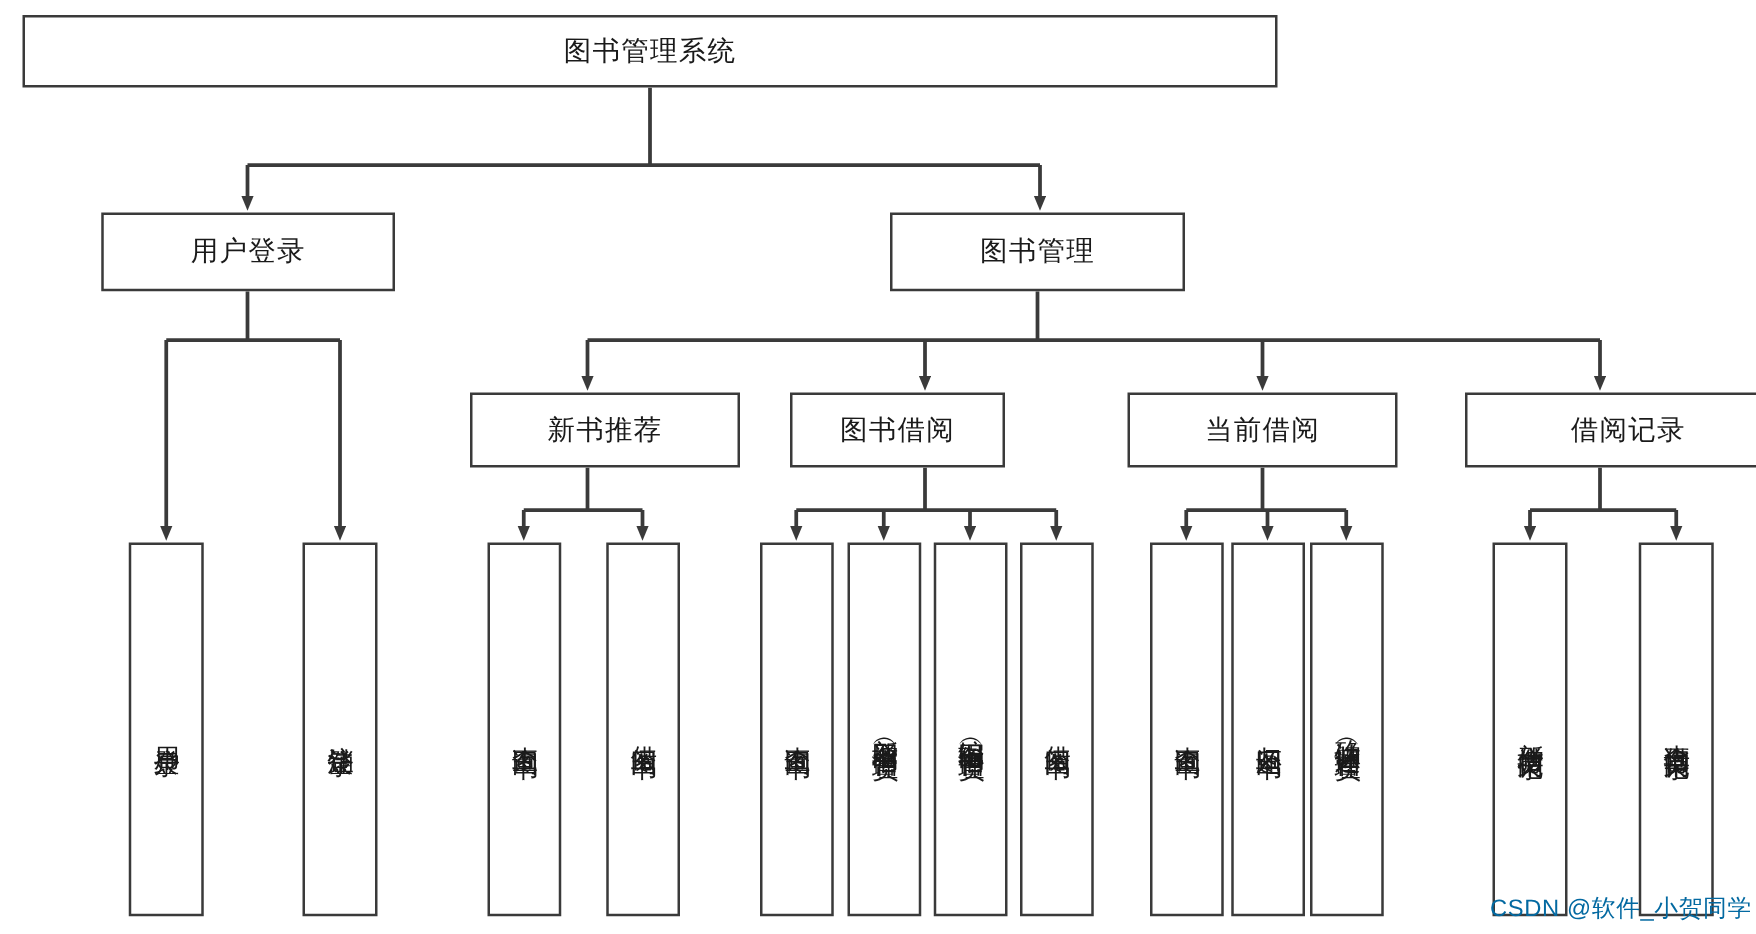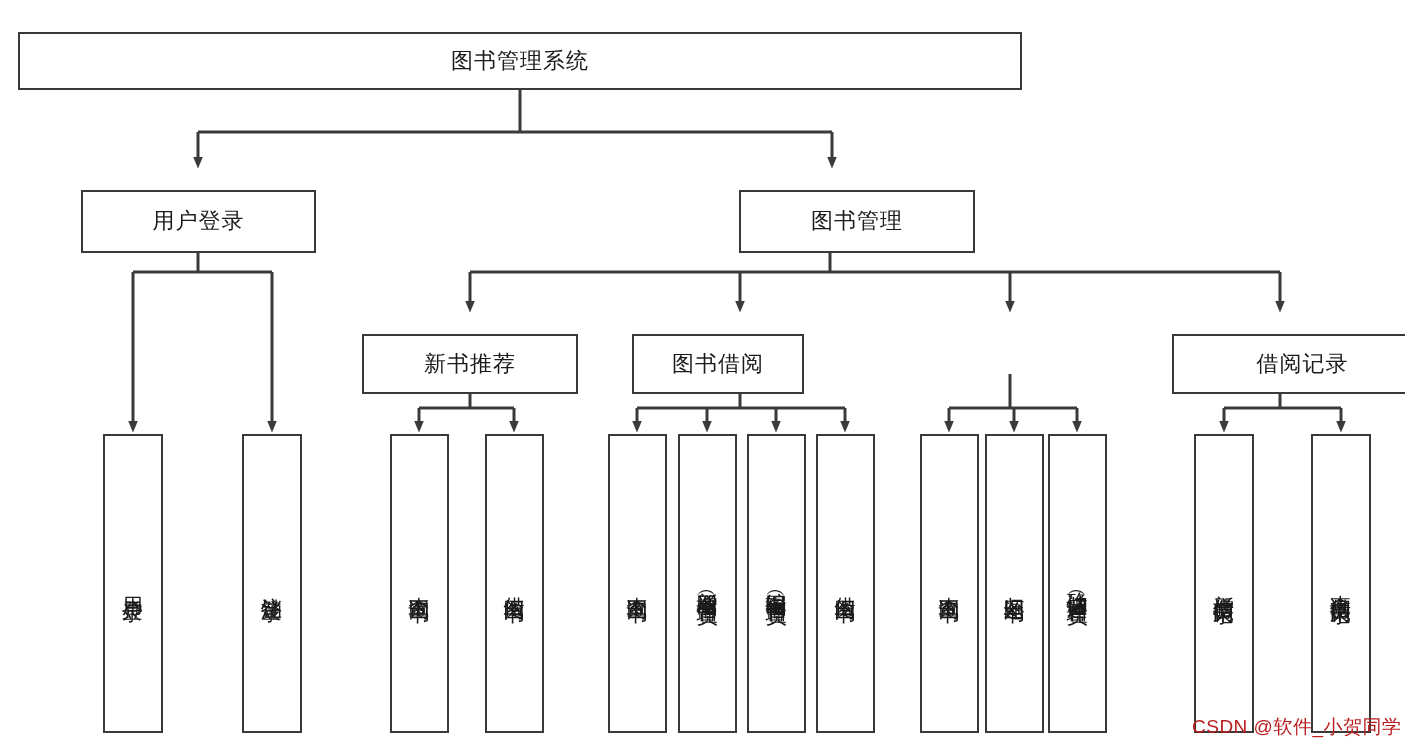--- a/index.html
+++ b/index.html
@@ -30,42 +30,41 @@
     display: flex;
     align-items: center;
     justify-content: center;
     color: #1a1a1a;
   }
   .node.h {
     font-size: 22px;
     line-height: 1.2;
     letter-spacing: 1px;
     white-space: nowrap;
-    margin-top: 20px;
   }
   .node.v {
     font-size: 21px;
     letter-spacing: 2px;
     writing-mode: vertical-rl;
     text-orientation: upright;
     align-items: center;
     justify-content: center;
     padding: 4px 0;
     line-height: 1.1;
   }
   .node.v > span {
     writing-mode: vertical-rl;
     text-orientation: upright;
     display: block;
     text-align: center;
   }
   .watermark {
     position: absolute;
     font-size: 19px;
-    color: #b91c1c;
+    color: #0369a1;
     white-space: nowrap;
     letter-spacing: 0.5px;
     pointer-events: none;
   }
 </style>
 </head>
 <body>
 
 <div id="canvas">
 
@@ -119,29 +118,32 @@
     </g>
   </svg>
 
   <div class="node h" style="left:18px; top:12px; width:1004px; height:58px;">
     <span>图书管理系统</span>
   </div>
 
   <div class="node h" style="left:81px; top:170px; width:235px; height:63px;">
     <span>用户登录</span>
   </div>
-  <div class="node h" style="left:739px; top:170px; width:236px; height:63px;">
+  <div class="node h" style="left:712px; top:170px; width:236px; height:63px;">
     <span>图书管理</span>
   </div>
 
-  <div class="node h" style="left:362px; top:314px; width:216px; height:60px;">
+  <div class="node h" style="left:376px; top:314px; width:216px; height:60px;">
     <span>新书推荐</span>
   </div>
   <div class="node h" style="left:632px; top:314px; width:172px; height:60px;">
     <span>图书借阅</span>
+  </div>
+  <div class="node h" style="left:902px; top:314px; width:216px; height:60px;">
+    <span>当前借阅</span>
   </div>
   <div class="node h" style="left:1172px; top:314px; width:261px; height:60px;">
     <span>借阅记录</span>
   </div>
 
   <div class="node v" style="left:103px; top:434px; width:60px; height:299px;">
     <span>用户登录</span>
   </div>
   <div class="node v" style="left:242px; top:434px; width:60px; height:299px;">
     <span>注销登录</span>

